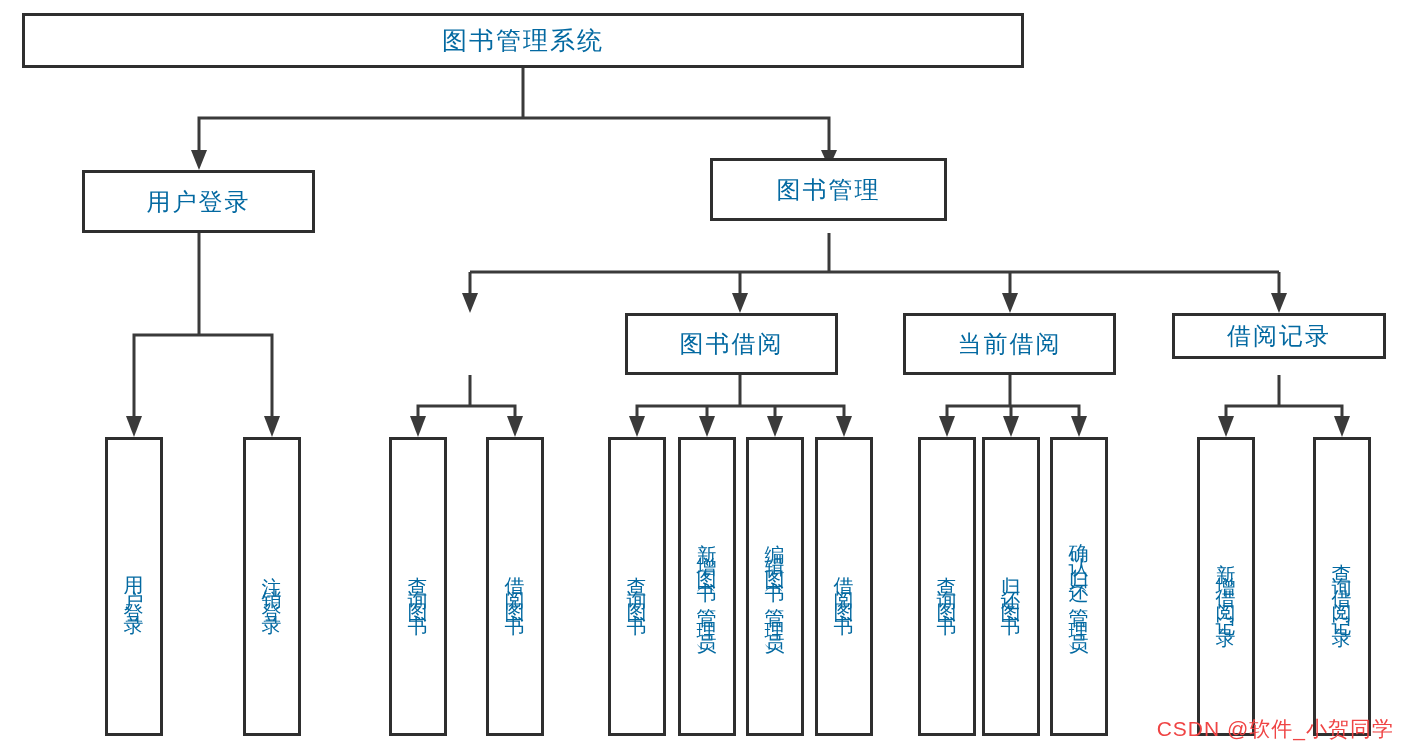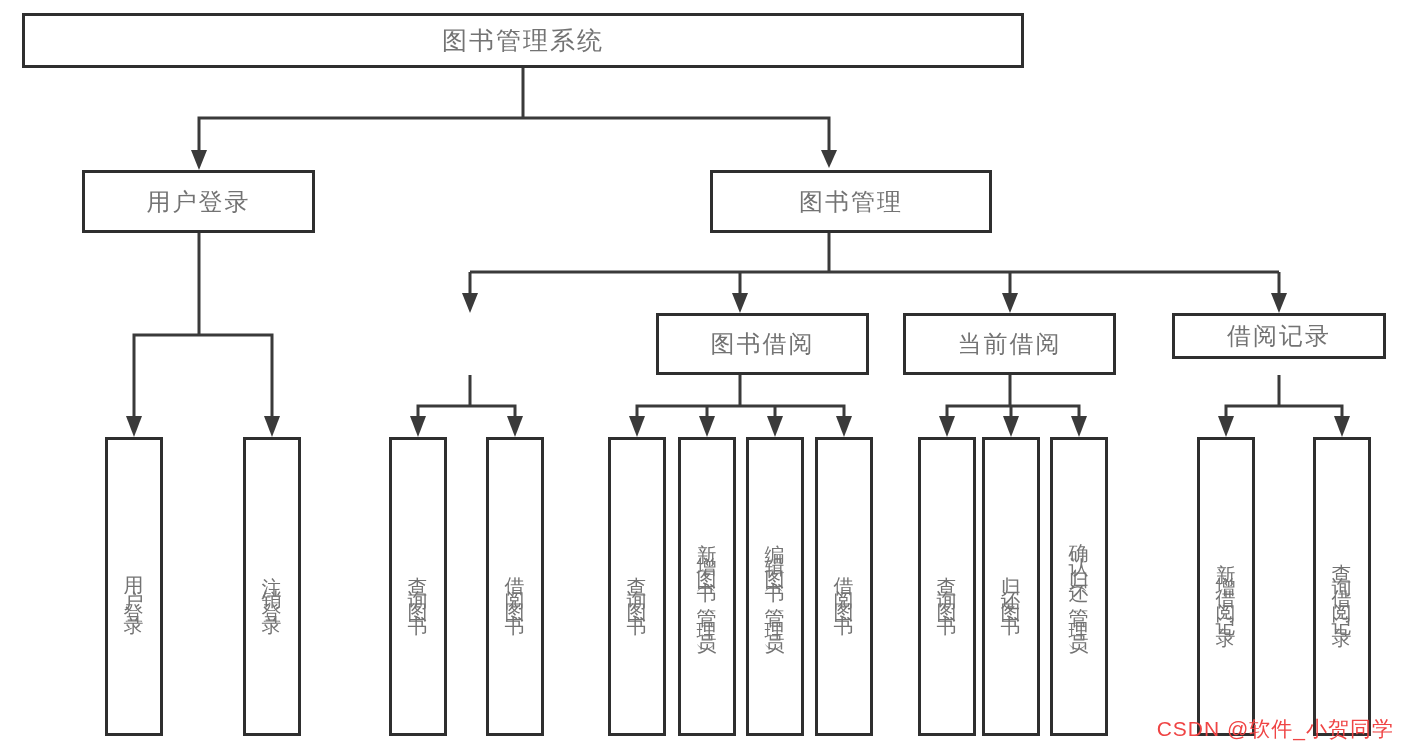--- a/index.html
+++ b/index.html
@@ -18,21 +18,21 @@
     z-index: 0;
   }
   .node {
     position: absolute;
     background: #ffffff;
     border: 3px solid #2f2f2f;
     display: flex;
     align-items: center;
     justify-content: center;
     z-index: 1;
-    color: #737373;
+    color: #0369a1;
   }
   .node-h { 
     font-size: 24px;
     letter-spacing: 2px;
     white-space: nowrap;
   }
   .node-root { font-size: 25px; }
   .node-v { 
     font-size: 20px;
     writing-mode: vertical-rl;
@@ -104,25 +104,25 @@
     </g>
   </svg>
 
   <div class="node node-h node-root" style="left:22px; top:13px; width:1002px; height:55px;">
     <span>图书管理系统</span>
   </div>
 
   <div class="node node-h" style="left:82px; top:170px; width:233px; height:63px;">
     <span>用户登录</span>
   </div>
-  <div class="node node-h" style="left:710px; top:170px; width:282px; height:63px;">
+  <div class="node node-h" style="left:710px; top:158px; width:237px; height:63px;">
     <span>图书管理</span>
   </div>
 
-  <div class="node node-h" style="left:656px; top:313px; width:213px; height:62px;">
+  <div class="node node-h" style="left:625px; top:313px; width:213px; height:62px;">
     <span>图书借阅</span>
   </div>
   <div class="node node-h" style="left:903px; top:313px; width:213px; height:62px;text-align:center;">
     <span>当前借阅</span>
   </div>
   <div class="node node-h" style="left:1172px; top:313px; width:214px; height:46px;">
     <span>借阅记录</span>
   </div>
 
   <div class="node node-v" style="left:105px; top:437px; width:58px; height:299px;">

